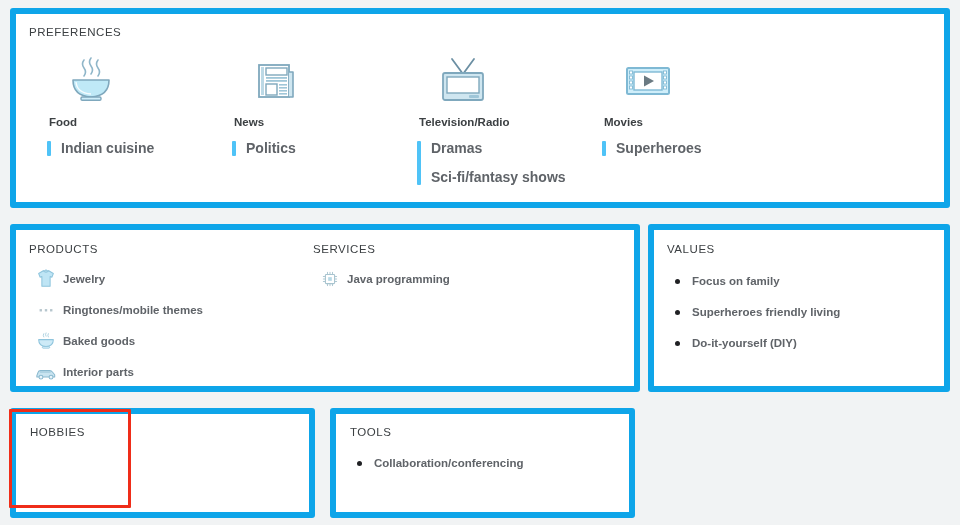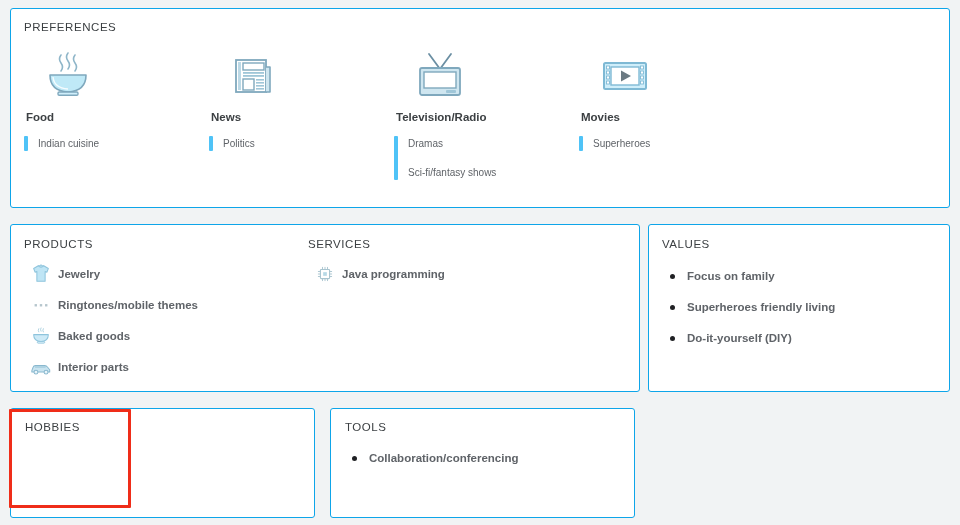--- a/index.html
+++ b/index.html
@@ -7,48 +7,48 @@
     width: 960px; height: 525px;
     background: #f1f3f4;
     font-family: "Liberation Sans", sans-serif;
     -webkit-font-smoothing: antialiased;
     overflow: hidden;
   }
   .page { position: relative; width: 960px; height: 525px; padding: 10px; }
 
   .card {
     background: #ffffff;
-    border: 1px solid #0ea5e9;
+    border: 6px solid #0ea5e9;
     border-radius: 3px;
     position: absolute;
   }
   .section-title {
     font-size: 11.5px;
     letter-spacing: 0.55px;
     color: #3c4043;
     font-weight: 400;
     text-transform: uppercase;
   }
 
   
   #prefs-card { left: 10px; top: 8px; width: 940px; height: 200px; }
   #prefs-title { position: absolute; left: 13px; top: 12px; }
   .pref-cols { position: absolute; left: 0; top: 30px; width: 100%; display: flex; }
-  .pref-col { width: 185px; padding-left: 13px; }
+  .pref-col { width: 185px; padding-left: 31px; }
   .pref-icon-wrap { height: 72px; display: flex; align-items: center; justify-content: flex-start; padding-left: 18px; }
   .pref-name {
     font-size: 11.5px; font-weight: bold; color: #3c4043;
     margin-bottom: 13px; padding-left: 2px;
   }
   .pref-items { display: flex; }
   .pref-bar { width: 4px; background: #4fc3f7; border-radius: 1px; flex: none; margin-right: 10px; }
   .pref-items-list { padding-top: 0px; }
   .pref-item {
-    font-size: 10px; color: #5f6368; line-height: 15px;
-    height: 15px; margin-bottom: 14px; white-space: nowrap;
+    font-size: 14px; color: #5f6368; line-height: 15px;
+    height: 15px; margin-bottom: 14px; white-space: nowrap; font-weight: bold;
   }
   .pref-item:last-child { margin-bottom: 0; }
 
   
   #products-card { left: 10px; top: 224px; width: 630px; height: 168px; }
   #products-title { position: absolute; left: 13px; top: 13px; }
   #services-title { position: absolute; left: 297px; top: 13px; }
   .list-rows { position: absolute; top: 34px; }
   #products-rows { left: 13px; }
   #services-rows { left: 297px; }

